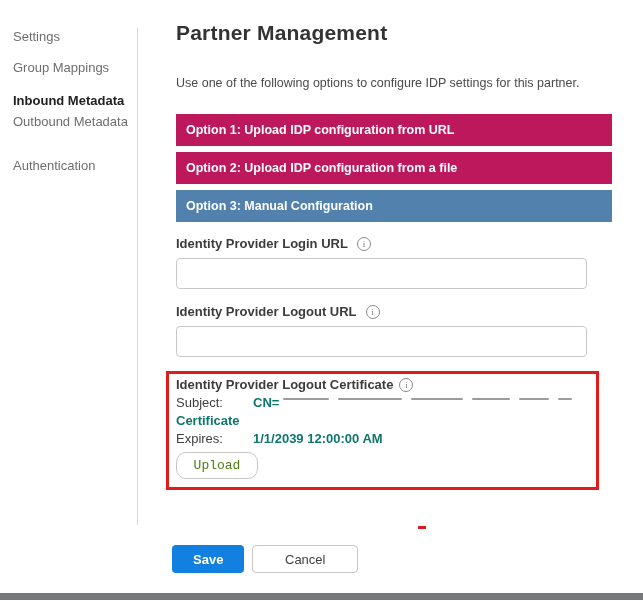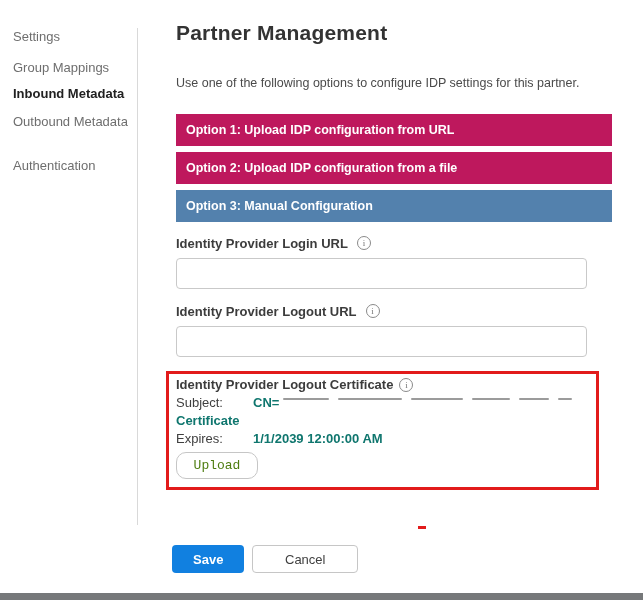--- a/index.html
+++ b/index.html
@@ -39,21 +39,21 @@
     position: absolute; left: 176px; width: 436px; height: 32px;
     background: #be185d; color: #ffffff;
     font-size: 12.5px; font-weight: bold;
     display: flex; align-items: center; padding-left: 10px;
     cursor: pointer;
   }
   .option-bar.muted { background: #5381ad; }
 
   .field-label-row {
     position: absolute; left: 176px;
-    display: flex; align-items: flex-start; gap: 9px;
+    display: flex; align-items: center; gap: 9px;
     font-size: 13px; font-weight: bold; color: #3c3c3c;
   }
   .info-icon {
     width: 14px; height: 14px; border: 1px solid #8a8a8a; border-radius: 50%;
     display: inline-flex; align-items: center; justify-content: center;
     font-size: 9px; color: #777; font-weight: normal;
     font-family: "Liberation Serif", serif; cursor: pointer; flex: 0 0 auto;
   }
   .text-input {
     position: absolute; left: 176px; width: 411px; height: 31px;
@@ -114,21 +114,21 @@
     width: 643px; height: 7px; background: #76787a;
   }
 </style>
 </head>
 <body>
 
 <div class="stage">
 
   <div class="sidebar-item" style="top:27px">Settings</div>
   <div class="sidebar-item" style="top:58px">Group Mappings</div>
-  <div class="sidebar-item active" style="top:84px">Inbound Metadata</div>
+  <div class="sidebar-item active" style="top:91px">Inbound Metadata</div>
   <div class="sidebar-item" style="top:112px">Outbound Metadata</div>
   <div class="sidebar-item" style="top:156px">Authentication</div>
 
   <div class="v-divider"></div>
 
   <h1 class="page-title">Partner Management</h1>
   <div class="intro">Use one of the following options to configure IDP settings for this partner.</div>
 
   <div class="option-bar" style="top:114px">Option 1: Upload IDP configuration from URL</div>
   <div class="option-bar" style="top:152px">Option 2: Upload IDP configuration from a file</div>

